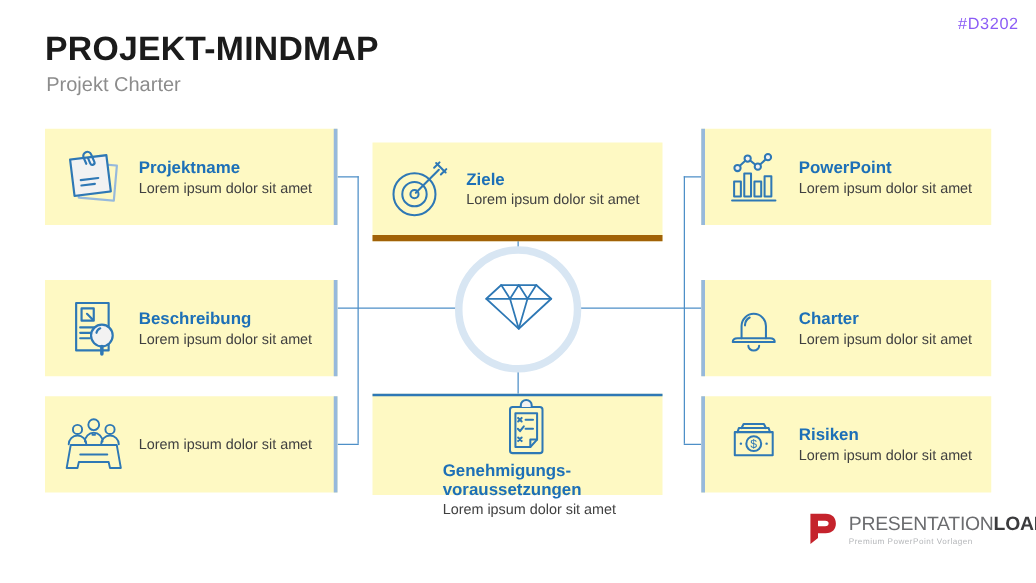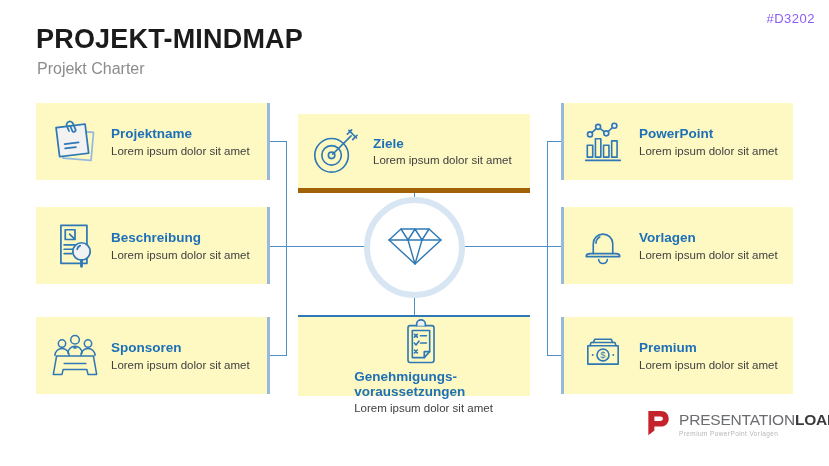--- a/index.html
+++ b/index.html
@@ -14,21 +14,21 @@
   
   .line{position:absolute;background:#4e8fc7;}
 
   
   .node{position:absolute;background:#fef9c3;display:flex;align-items:center;
         box-sizing:border-box;padding-left:13px;}
   .col-left{left:36px;width:234px;border-right:3px solid #96b9dc;}
   .col-center{left:298px;width:232px;}
   .col-right{left:561px;width:232px;border-left:3px solid #96b9dc;}
   .row-1{top:103px;height:77px;}
-  .row-2{top:207px;height:77px;align-items:center;}
+  .row-2{top:224px;height:77px;align-items:center;}
   .row-3{top:317px;height:77px;}
   .node-ziele{top:114px;height:79px;border-bottom:5px solid #a16207;}
   .node-geneh{top:315px;height:81px;border-top:2px solid #2e78b5;flex-direction:column;}
   .nicon{flex:0 0 52px;display:flex;align-items:center;justify-content:center;}
   .ntext{margin-left:10px;display:flex;flex-direction:column;gap:3px;padding-right:4px;}
   .nheading{font-weight:bold;font-size:13.5px;color:#1d70b7;line-height:1.12;white-space:pre-line;}
   .nbody{font-size:11.5px;color:#404040;}
 
   
   .center-circle{position:absolute;left:364px;top:197px;width:89px;height:89px;background:#fff;
@@ -121,21 +121,20 @@
         <circle cx="36" cy="12.5" r="3.4"></circle>
       <path d="M17.5,21.5 a6.5,6.5 0 0 1 13,0"></path>
       <path d="M5.5,23.5 a6.5,6.5 0 0 1 13,0"></path>
       <path d="M29.5,23.5 a6.5,6.5 0 0 1 13,0"></path>
       <line x1="23" y1="16.5" x2="25" y2="16.5"></line>
       <path d="M7,24 H41 L44,41 H36 L35,36.5 H13 L12,41 H4 Z"></path>
       <line x1="14" y1="31" x2="34" y2="31"></line>
     </svg>
   </span>
   <span class="ntext">
-    <span class="nheading">Sponsoren</span>
     <span class="nbody">Lorem ipsum dolor sit amet</span>
   </span>
 </div>
 
 <div class="node col-center node-ziele">
   <span class="nicon">
     <svg class="ni" width="52" height="52" viewBox="0 0 48 48" style="stroke-width:1.5;">
       <circle cx="19" cy="28" r="15.5"></circle>
         <circle cx="19" cy="28" r="9"></circle>
         <circle cx="19" cy="28" r="3"></circle>
@@ -196,39 +195,39 @@
 <div class="node col-right row-2">
   <span class="nicon">
     <svg class="ni" width="52" height="52" viewBox="0 0 48 48" style="stroke-width:1.5;">
       <path d="M15,31 v-9 a9,9 0 0 1 18,0 v9"></path>
       <path d="M17.5,21.5 a6.8,6.8 0 0 1 3.5,-5.8"></path>
       <path d="M12,31 H36 Q39.5,31 39.5,33.8 H8.5 Q8.5,31 12,31 Z"></path>
       <path d="M20,36.5 a4,3.6 0 0 0 8,0"></path>
     </svg>
   </span>
   <span class="ntext">
-    <span class="nheading">Vorlagen</span>
+    <span class="nheading">Charter</span>
     <span class="nbody">Lorem ipsum dolor sit amet</span>
   </span>
 </div>
 
 <div class="node col-right row-3">
   <span class="nicon">
     <svg class="ni" width="52" height="52" viewBox="0 0 48 48" style="stroke-width:1.5;">
       <path d="M15,11.5 L16.5,8.5 H31.5 L33,11.5"></path>
       <path d="M12,14.5 L13,11.5 H35 L36,14.5"></path>
       <rect x="10" y="14.5" width="28" height="17"></rect>
       <circle cx="24" cy="23" r="5.5"></circle>
       <text x="24" y="26.3" text-anchor="middle" font-size="9" font-family="Liberation Sans, sans-serif" fill="#2e78b5" stroke="none">$</text>
       <circle cx="14.5" cy="23" r="0.9" fill="#2e78b5" stroke="none"></circle>
       <circle cx="33.5" cy="23" r="0.9" fill="#2e78b5" stroke="none"></circle>
     </svg>
   </span>
   <span class="ntext">
-    <span class="nheading">Premium</span>
+    <span class="nheading">Risiken</span>
     <span class="nbody">Lorem ipsum dolor sit amet</span>
   </span>
 </div>
 
 <div class="logo">
   <span>
     <svg width="26" height="29" viewBox="0 0 30 32">
       <path fill="#c5232c" fill-rule="evenodd" d="M5,1.5 H19 C25.5,1.5 28.5,5.5 28.5,10.5 C28.5,15.5 25.5,19.5 19,19.5 H12 V24 L5,29.5 Z
            M12,8 H18.5 C20.8,8 21.8,9 21.8,10.5 C21.8,12 20.8,13 18.5,13 H12 Z"></path>
     </svg>

